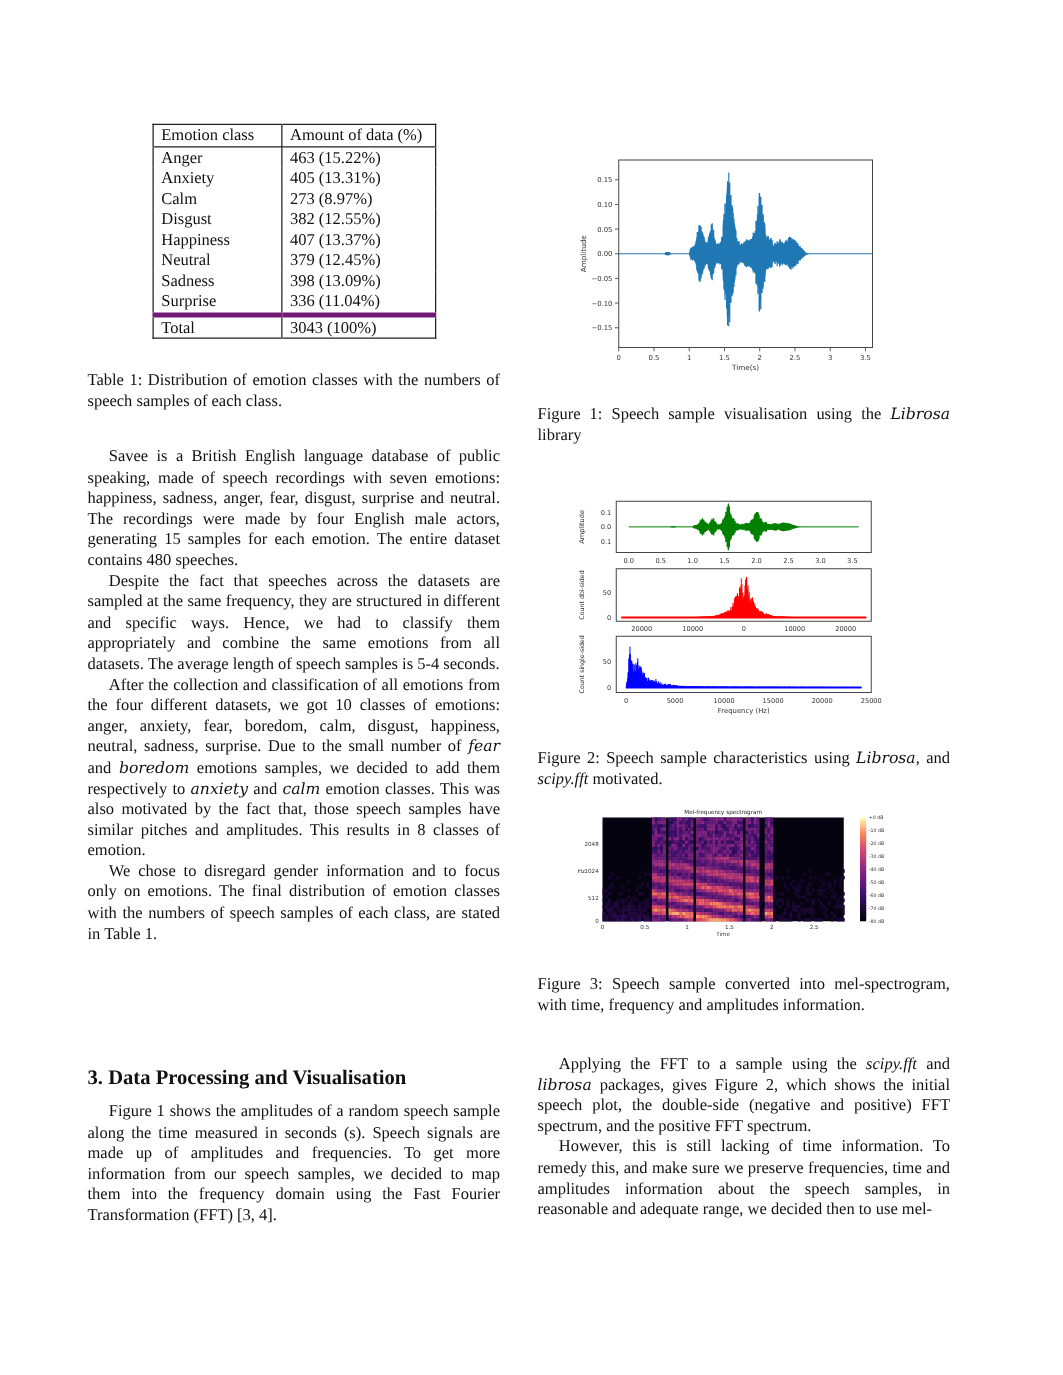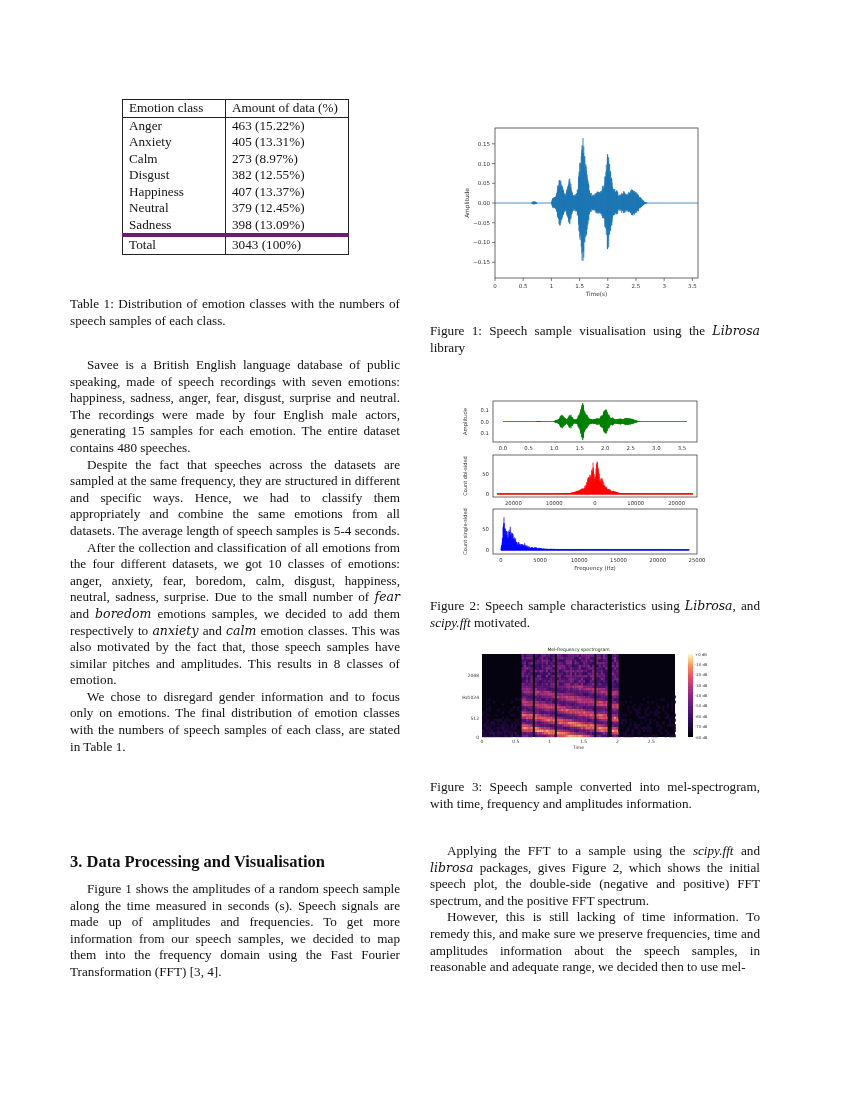--- a/index.html
+++ b/index.html
@@ -55,20 +55,24 @@
         <td class="c1">Happiness</td>
         <td class="c2">407 (13.37%)</td>
       </tr>
       <tr>
         <td class="c1">Neutral</td>
         <td class="c2">379 (12.45%)</td>
       </tr>
       <tr>
         <td class="c1">Sadness</td>
         <td class="c2">398 (13.09%)</td>
+      </tr>
+      <tr>
+        <td class="c1">Surprise</td>
+        <td class="c2">336 (11.04%)</td>
       </tr>
       <tr class="total">
         <td class="c1">Total</td>
         <td class="c2">3043 (100%)</td>
       </tr>
     </tbody>
 </table>
 
 <div class="caption" style="left:70px; top:296px; width:330px;">Table 1:  Distribution of emotion classes with the numbers of speech samples of each class.</div>
 

